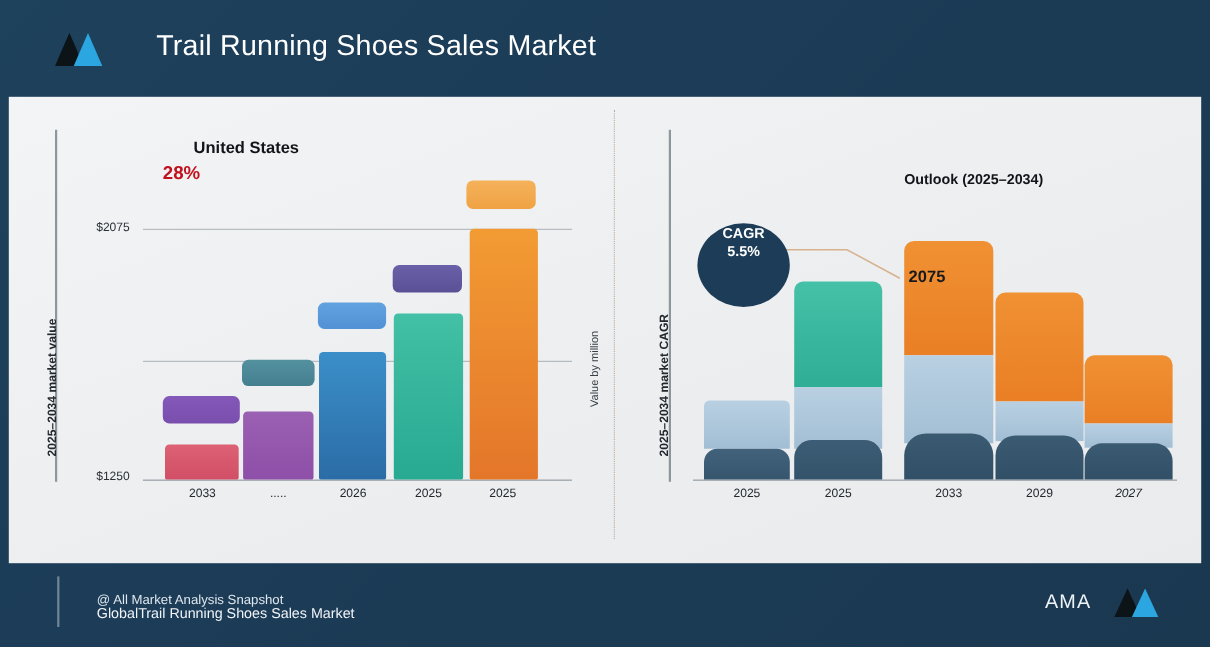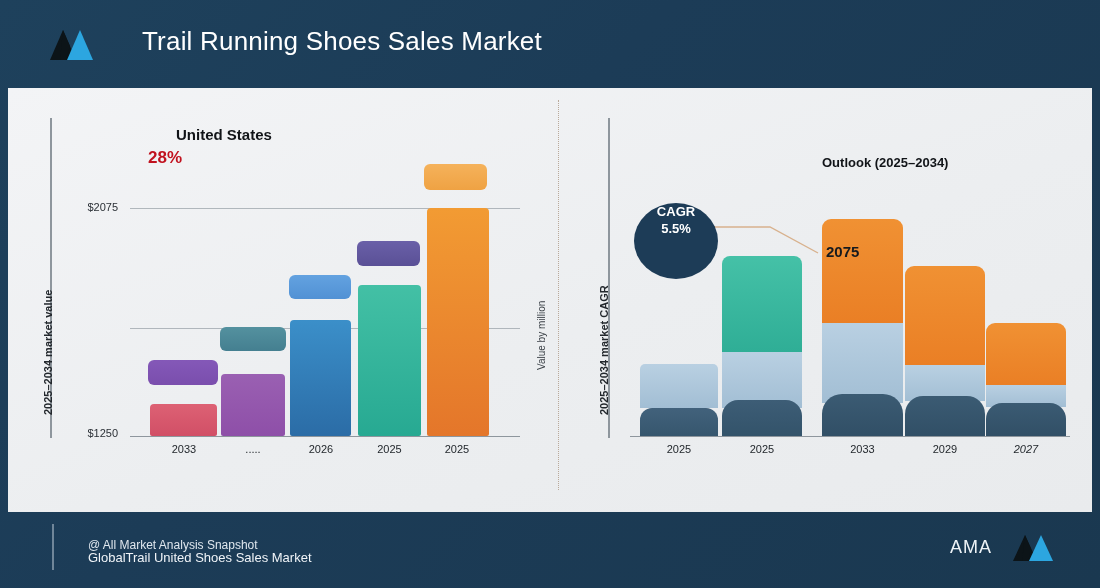--- a/index.html
+++ b/index.html
@@ -222,21 +222,21 @@
   <div class="xtick" style="left:904px;top:443px;width:82px;">2029</div>
 
   <div class="seg" style="left:986px;top:323px;width:80px;height:62px;background:linear-gradient(180deg,#f09133,#ea7f25);border-radius:9px 9px 0 0;"></div>
   <div class="seg" style="left:986px;top:385px;width:80px;height:22px;background:linear-gradient(180deg,#b9d0e2,#a2bed4);"></div>
   <div class="seg" style="left:986px;top:403px;width:80px;height:33px;background:linear-gradient(180deg,#3b5b73,#314f66);border-radius:16px 16px 0 0;"></div>
   <div class="xtick" style="left:985px;top:443px;width:82px;font-style:italic;">2027</div>
 
   <div class="footer"></div>
   <div class="footer-rule"></div>
   <div class="footer-l1">@ All Market Analysis Snapshot</div>
-  <div class="footer-l2">GlobalTrail United Shoes Sales Market</div>
+  <div class="footer-l2">GlobalTrail Running Shoes Sales Market</div>
   <div class="footer-ama">AMA</div>
   <div class="footer-logo">
     <svg width="46" height="34" viewBox="0 0 46 34">
       <path d="M3 31 L15 5 L27 31 Z" fill="#0c1418"></path>
       <path d="M19 31 L31 5 L43 31 Z" fill="#2ca6e0"></path>
       <path d="M15 5 L21 19 L18 31 L12 31 Z" fill="#0c1418"></path>
     </svg>
   </div>
 
 </div>

